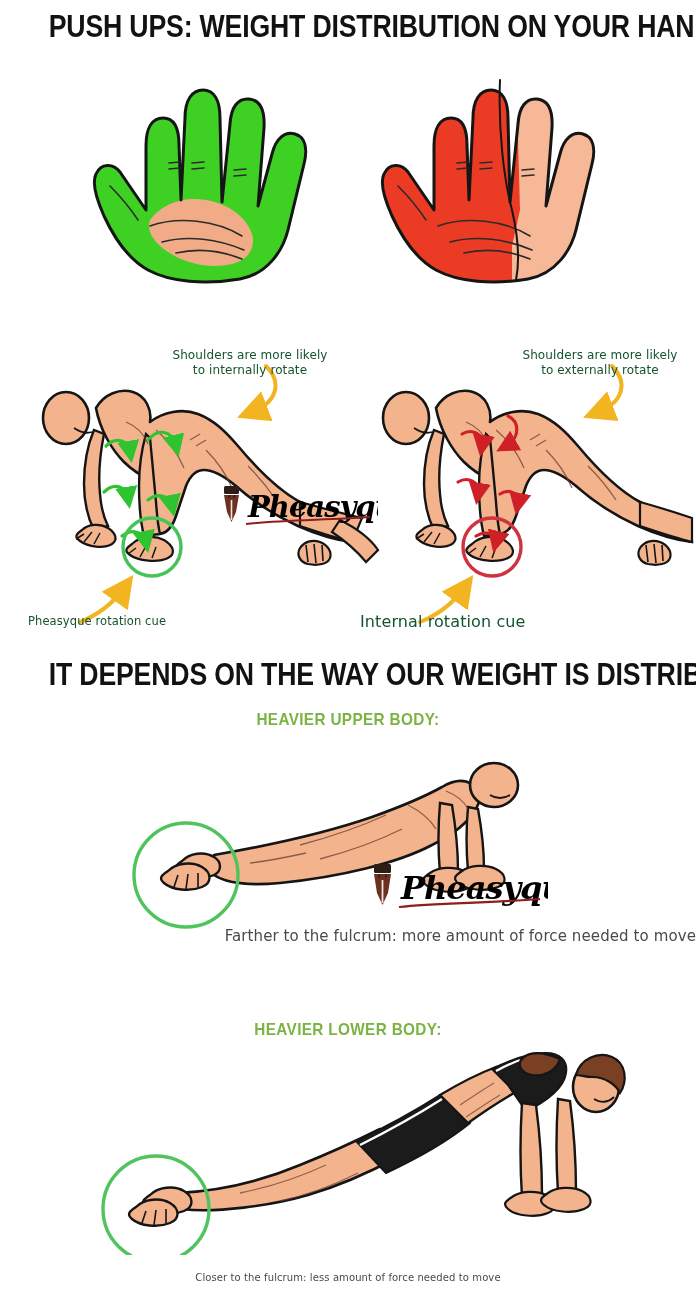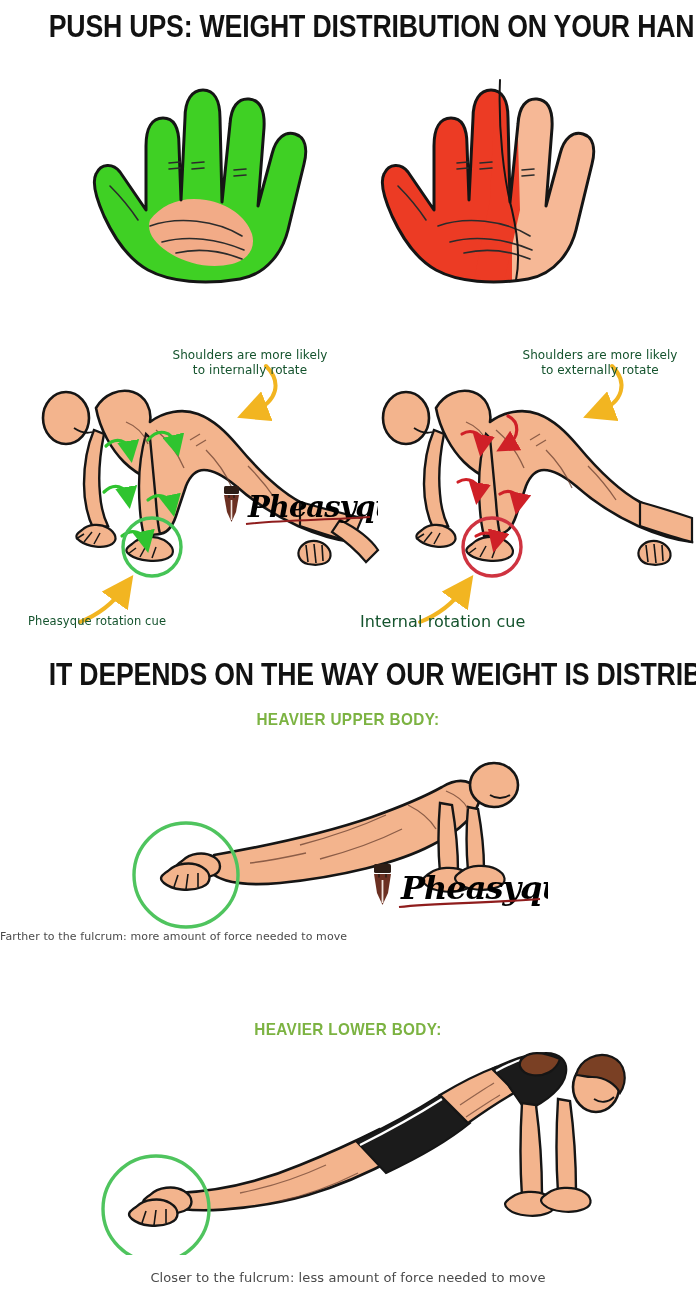--- a/index.html
+++ b/index.html
@@ -35,22 +35,22 @@
     position:absolute;
     font-family:"DejaVu Sans",sans-serif;
     color:#14532d;font-size:11.5px;line-height:15px;
     letter-spacing:.1px;
   }
   .hand.center{text-align:center;}
   #note-left{left:160px;top:348px;width:180px;text-align:center;font-size:12px;}
   #note-right{left:510px;top:348px;width:180px;text-align:center;font-size:12px;}
   #cue-left{left:28px;top:614px;font-size:11.5px;}
   #cue-right{left:360px;top:614px;font-size:16px;}
-  #cap-upper{left:0;top:929px;width:696px;text-align:left;font-size:11px;color:#4a4a4a;}
-  #cap-lower{left:0;top:1270px;width:696px;text-align:center;font-size:13px;color:#4a4a4a;}
+  #cap-upper{left:0;top:929px;width:696px;text-align:right;font-size:15px;color:#4a4a4a;}
+  #cap-lower{left:0;top:1270px;width:696px;text-align:center;font-size:10px;color:#4a4a4a;}
 
   
   .art{position:absolute;}
   #hands-art{left:0;top:50px;}
   #figs-art{left:0;top:330px;}
   #upper-art{left:0;top:735px;}
   #lower-art{left:0;top:1045px;}
 
   
   .watermark{position:absolute;}

